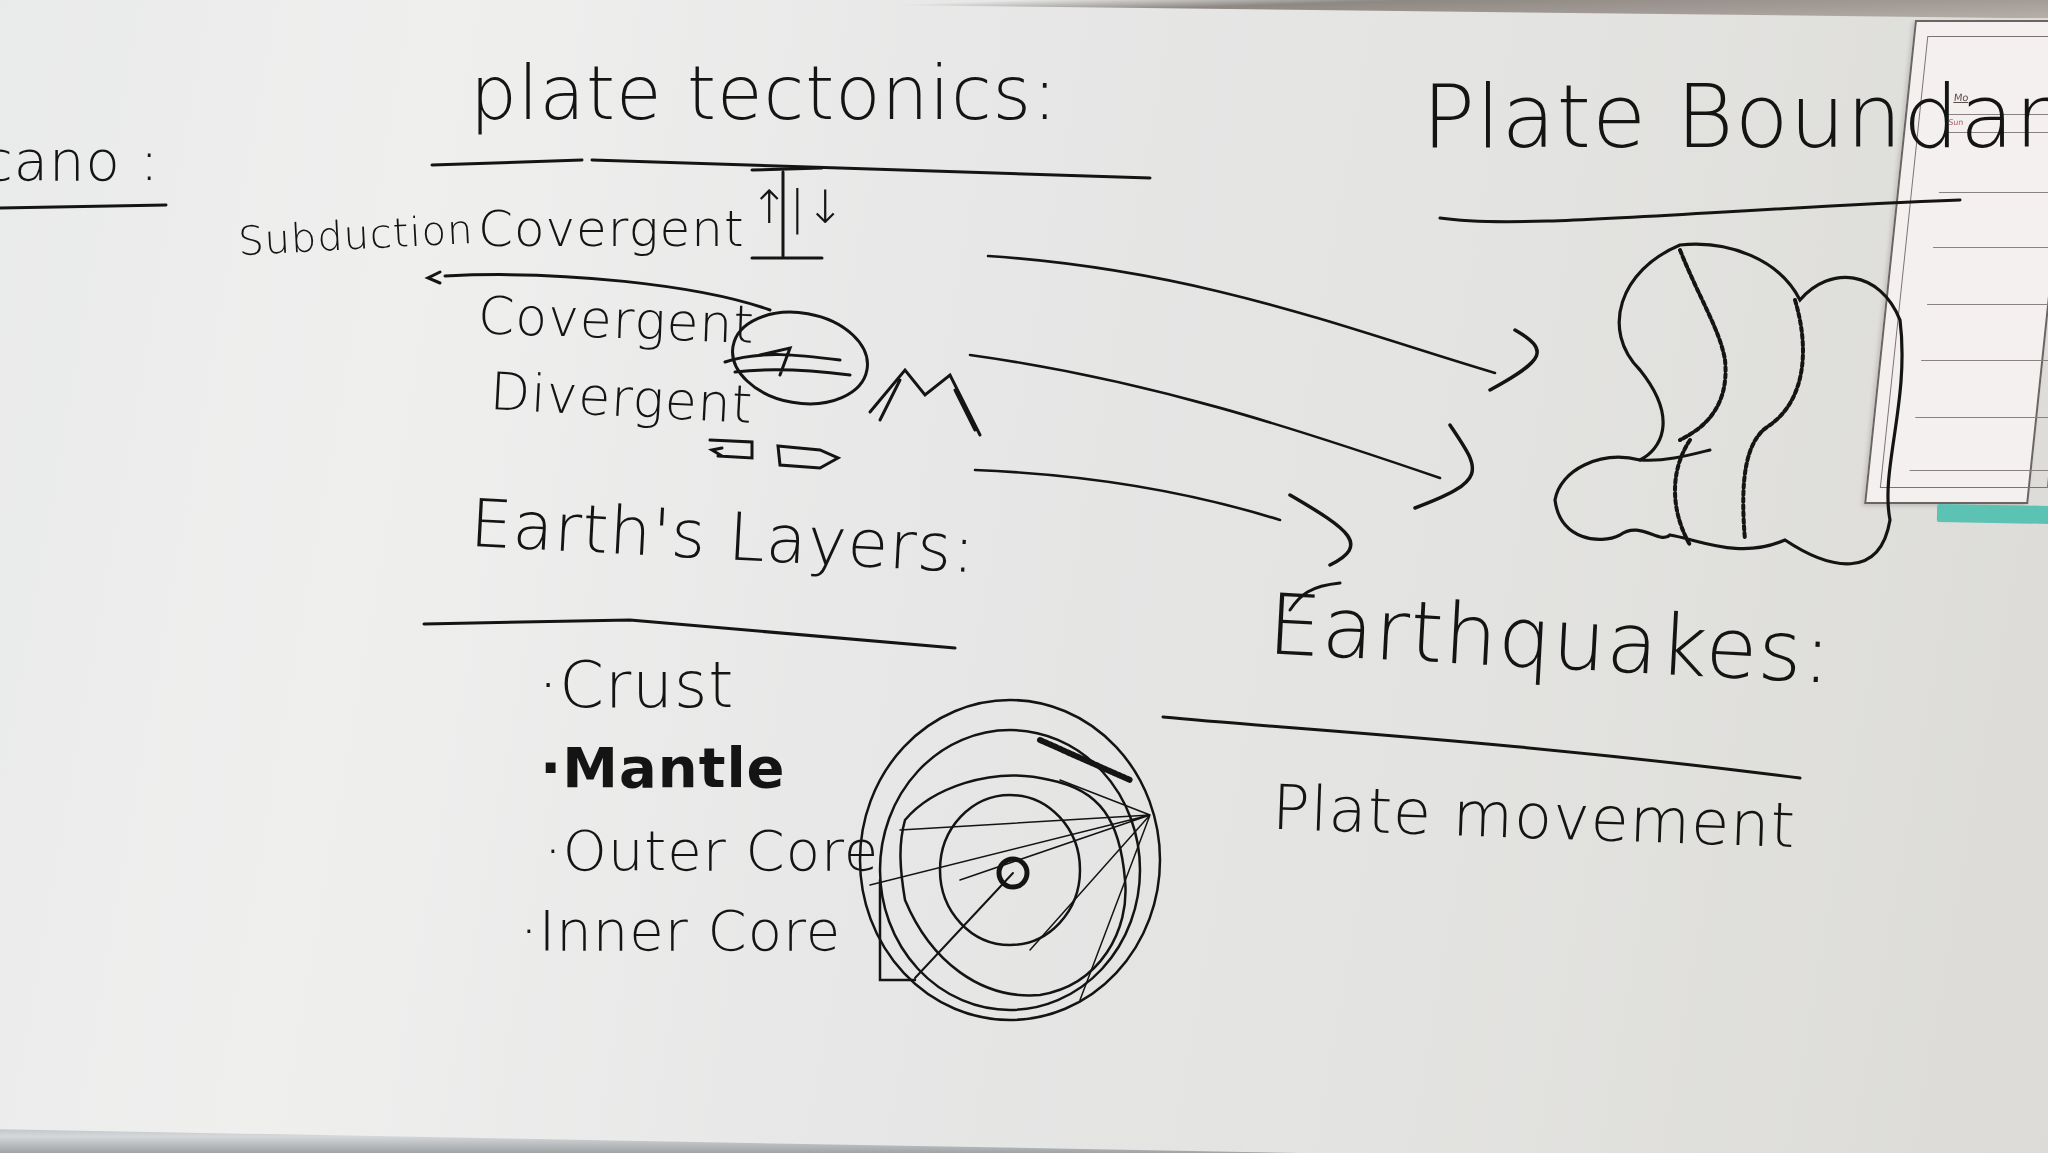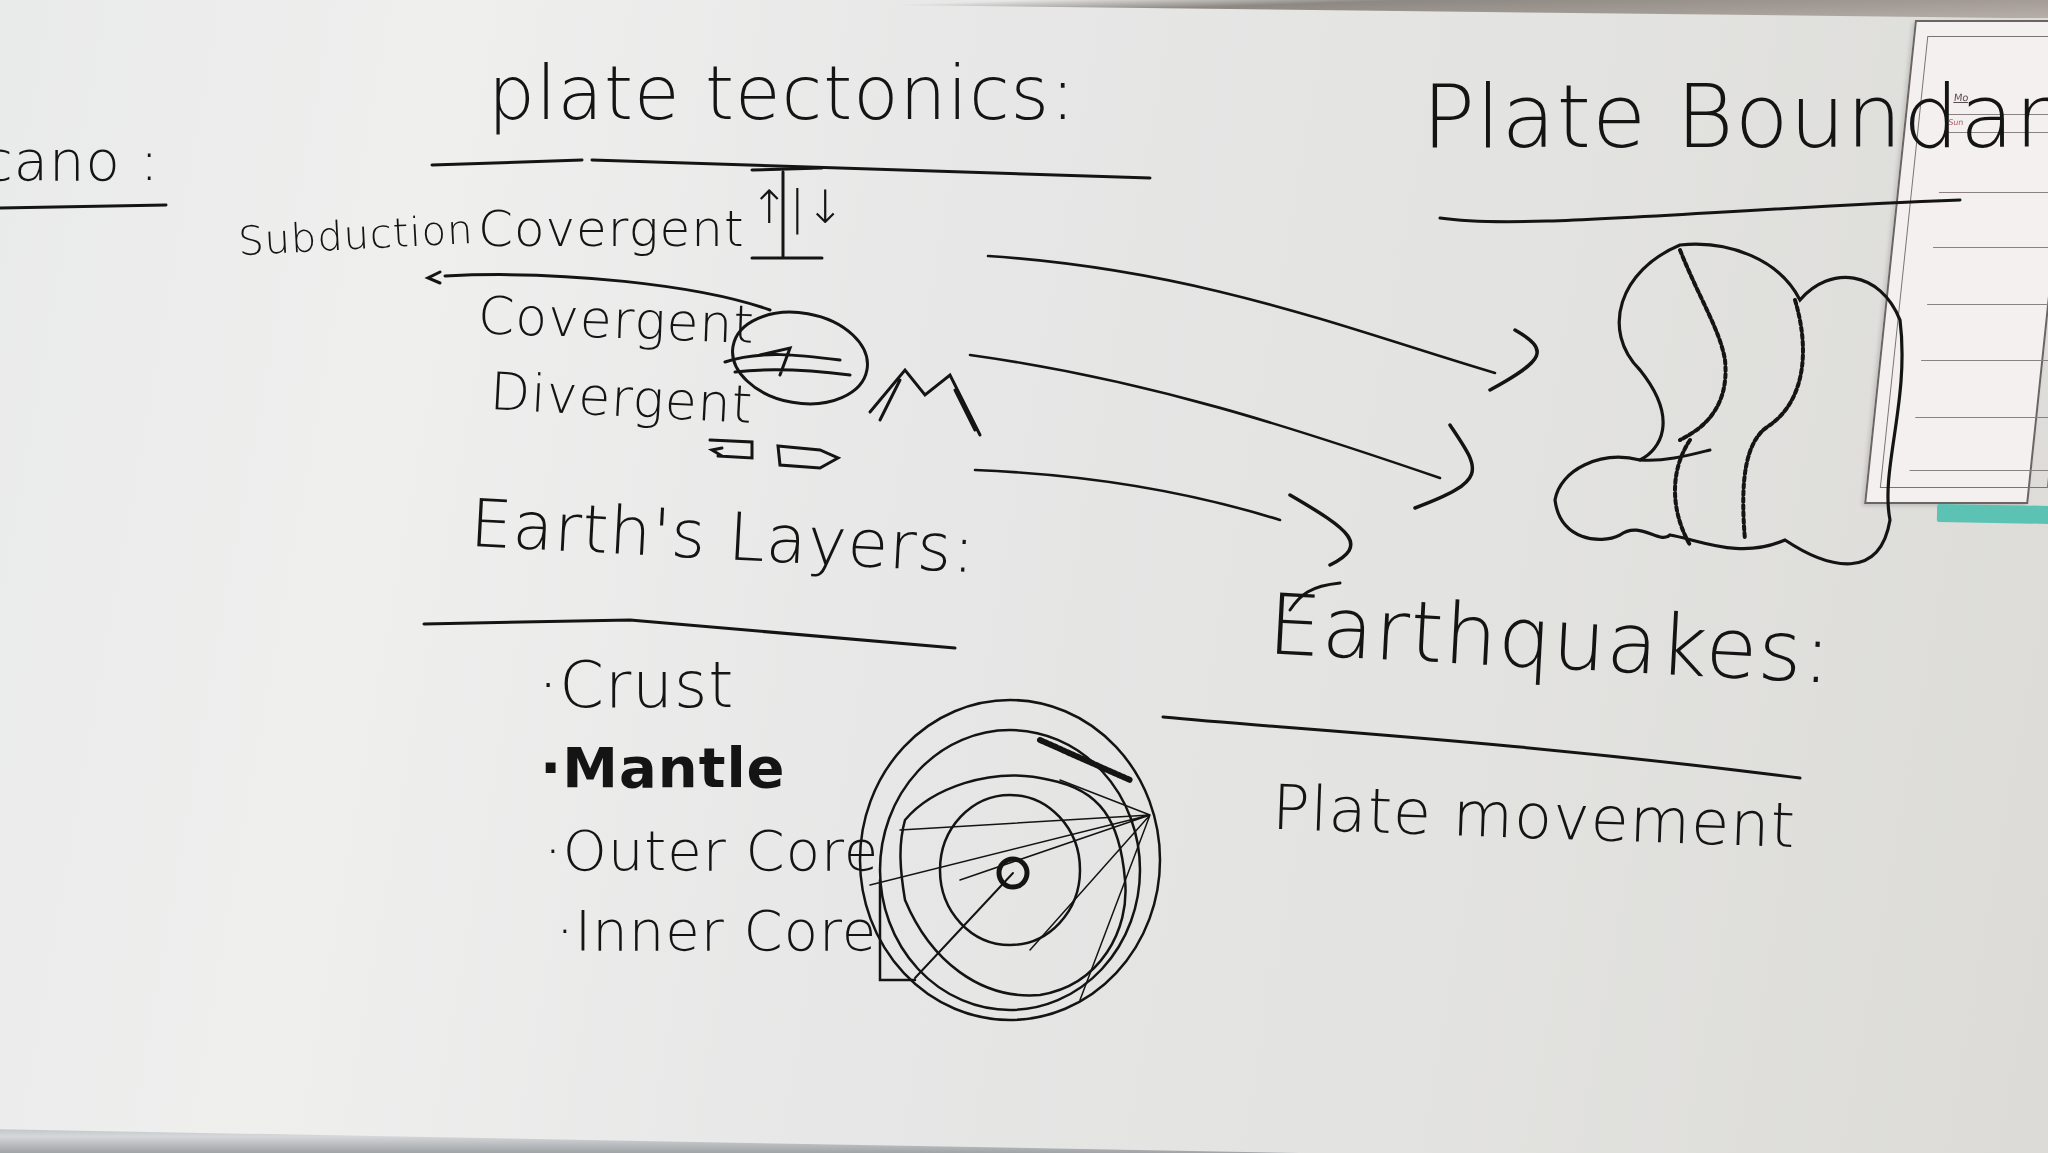--- a/index.html
+++ b/index.html
@@ -55,33 +55,33 @@
   <div class="grid-line" style="top:225px"></div>
   <div class="grid-line" style="top:282px"></div>
   <div class="grid-line" style="top:338px"></div>
   <div class="grid-line" style="top:395px"></div>
   <div class="grid-line" style="top:448px"></div>
 </div>
 <div class="marker-eraser"></div>
 
 <div class="hand" style="left:-18px; top:128px; font-size:56px;">cano :</div>
 
-<div class="hand" style="left:488px; top:50px; font-size:74px;">plate tectonics:</div>
+<div class="hand" style="left:470px; top:50px; font-size:74px;">plate tectonics:</div>
 
 <div class="hand" style="left:238px; top:212px; font-size:40px; transform:rotate(-3deg);">Subduction</div>
 <div class="hand" style="left:478px; top:200px; font-size:50px;">Covergent</div>
 <div class="hand" style="left:750px; top:180px; font-size:46px;">↑|↓</div>
 <div class="hand" style="left:478px; top:290px; font-size:52px; transform:rotate(2deg);">Covergent</div>
 <div class="hand" style="left:490px; top:368px; font-size:52px; transform:rotate(3deg);">Divergent</div>
 
 <div class="hand" style="left:470px; top:498px; font-size:66px; transform:rotate(3deg);">Earth's Layers:</div>
 <div class="hand" style="left:538px; top:648px; font-size:64px;">·Crust</div>
 <div class="hand" style="left:540px; top:735px; font-size:56px;font-weight:bold;">·Mantle</div>
 <div class="hand" style="left:544px; top:818px; font-size:56px;">·Outer Core</div>
-<div class="hand" style="left:556px; top:898px; font-size:56px;">·Inner Core</div>
+<div class="hand" style="left:520px; top:898px; font-size:56px;">·Inner Core</div>
 
 <div class="hand" style="left:1422px; top:65px; font-size:88px;">Plate Boundaries.</div>
 
 <div class="hand" style="left:1268px; top:590px; font-size:84px; transform:rotate(3deg);">Earthquakes:</div>
 <div class="hand" style="left:1272px; top:780px; font-size:62px; transform:rotate(2deg);">Plate movement</div>
 
 <svg class="ink" viewBox="0 0 2048 1153">
   <g fill="none" stroke="#141414" stroke-width="3" stroke-linecap="round">
 
     <path d="M0 208 L166 205"></path>

